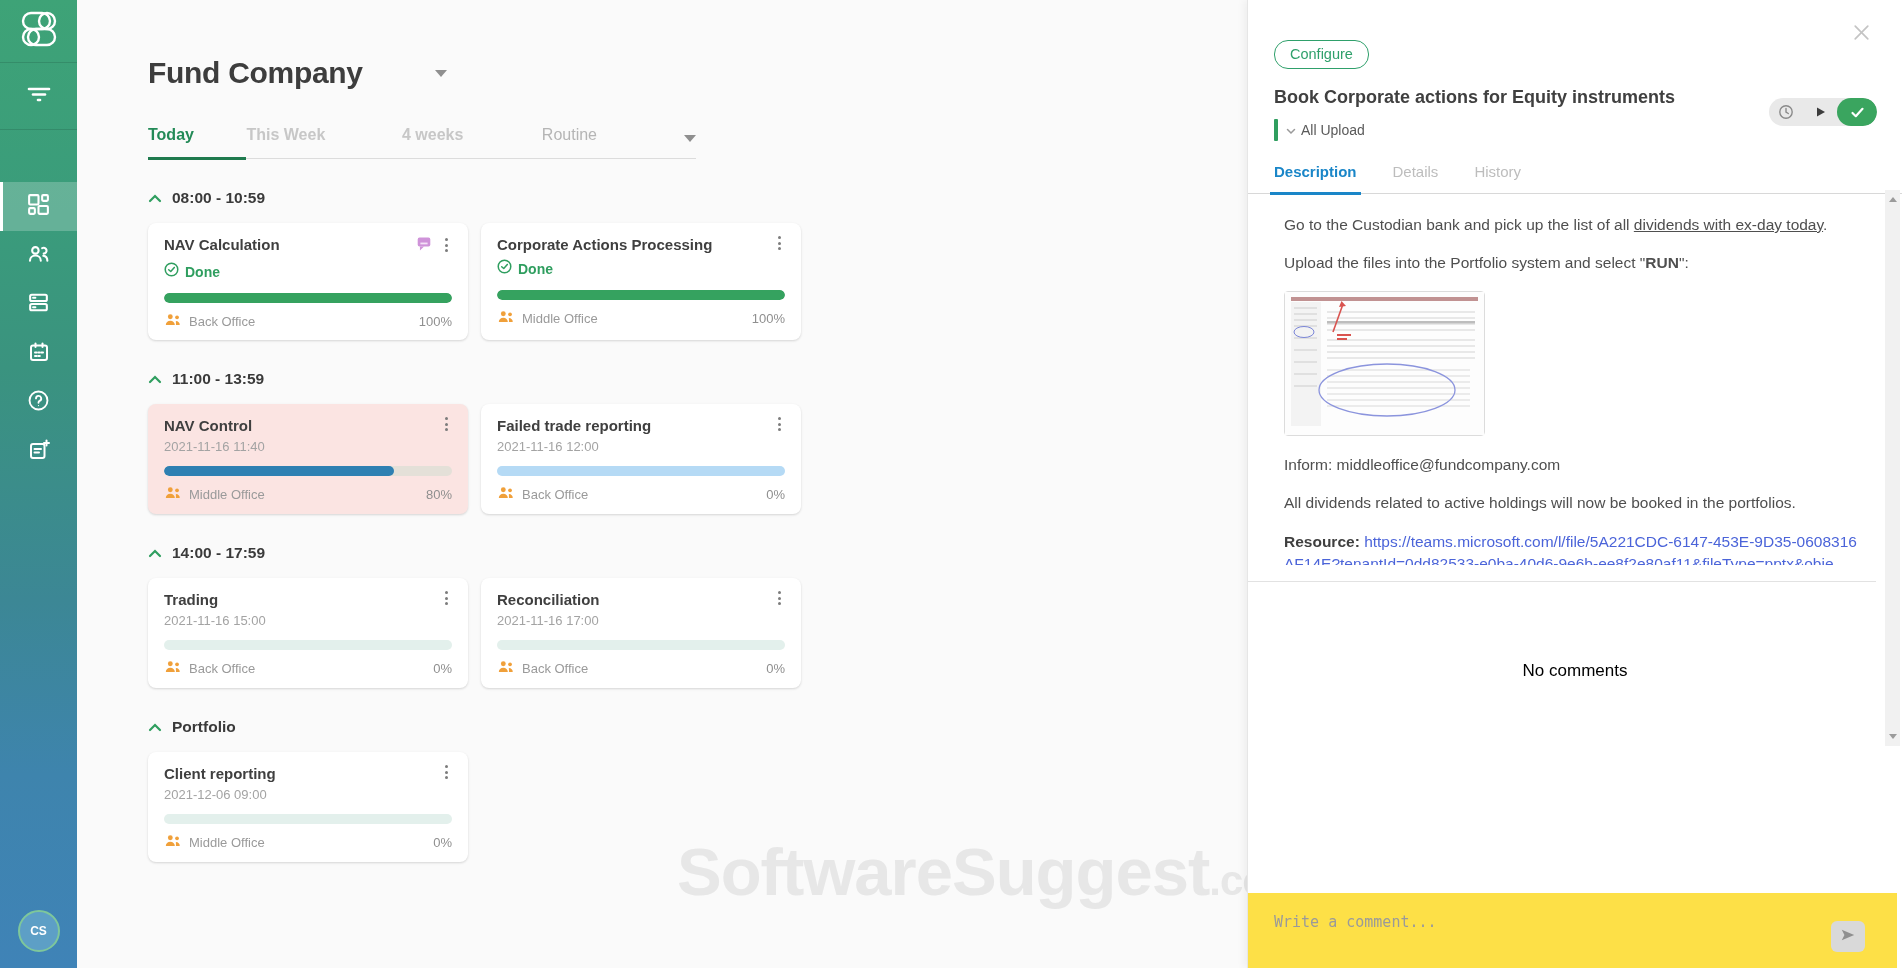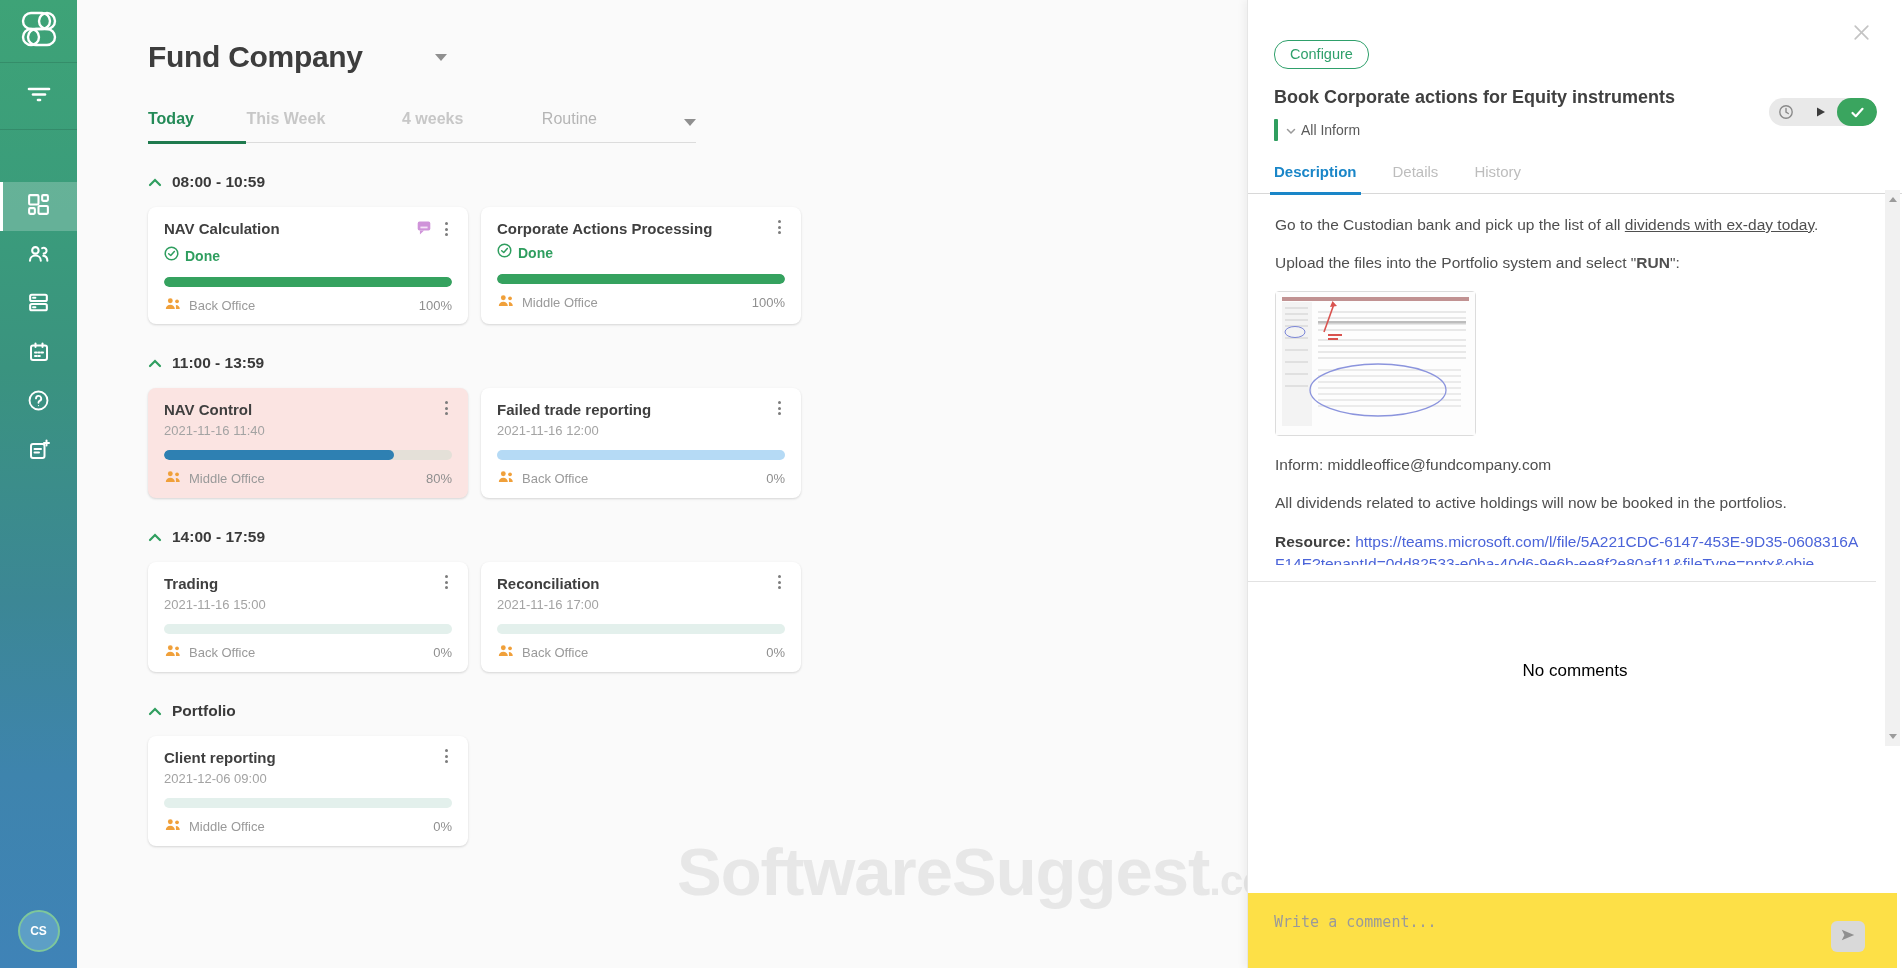--- a/index.html
+++ b/index.html
@@ -15,21 +15,21 @@
   .side-nav { margin-top:52px; }
   .nav-item { position:relative; height:49px; display:flex; align-items:center; justify-content:center; cursor:pointer; }
   .nav-item.active { background:rgba(255,255,255,0.22); }
   .nav-item.active::before { content:""; position:absolute; left:0; top:0; bottom:0; width:3px; background:#fff; }
   .avatar { position:absolute; left:50%; transform:translateX(-50%); bottom:16px; width:42px; height:42px;
     border-radius:50%; background:#5d9fc6; border:2px solid #7ec79b; color:#fff; font-weight:bold; font-size:12px;
     display:flex; align-items:center; justify-content:center; cursor:pointer; }
 
   
   .main { position:relative; width:1170px; flex:0 0 1170px; height:968px; background:#fafafa; overflow:hidden; }
-  .main-inner { padding:40px 0 0 71px; }
+  .main-inner { padding:56px 0 0 71px; }
   .page-title-row { display:flex; align-items:center; }
   .page-title { font-size:30px; font-weight:bold; color:#3d3d3d; letter-spacing:-0.3px; }
   .caret-down { width:0; height:0; border-left:6px solid transparent; border-right:6px solid transparent; border-top:7px solid #8f8f8f; display:inline-block; }
   .title-caret { margin-left:72px; cursor:pointer; }
 
   .tabs { display:flex; align-items:flex-end; margin-top:36px; width:548px; border-bottom:1px solid #dcdcdc; }
   .tab { padding:0 0 14px 0; font-size:16px; font-weight:bold; text-align:left; cursor:pointer; position:relative; }
   .tab-today { width:100px; color:#238a57; }
   .tab-today::after { content:""; position:absolute; left:0; right:0; bottom:-2px; height:3px; background:#1f7a4e; }
   .tab-week { width:158px; color:#c7c7c7; font-weight:bold; }
@@ -84,21 +84,21 @@
     background:#e9e9e9; border-radius:15px; overflow:hidden; }
   .pill-seg { width:34px; height:28px; display:flex; align-items:center; justify-content:center; cursor:pointer; }
   .pill-seg.done { width:40px; background:#3aa55f; border-radius:15px; }
 
   .panel-tabs { display:flex; gap:36px; margin-top:22px; padding:0 26px; border-bottom:1px solid #d8d8d8; }
   .ptab { font-size:15px; padding-bottom:13px; color:#bdbdbd; cursor:pointer; position:relative; }
   .ptab.active { color:#1a86c8; font-weight:bold; }
   .ptab.active::after { content:""; position:absolute; left:-4px; right:-4px; bottom:-2px; height:3px; background:#1a86c8; }
 
   .panel-scrollarea { position:relative; height:556px; overflow:hidden; }
-  .desc { padding:20px 40px 0 27px; font-size:15.5px; color:#4f4f4f; line-height:1.45; }
+  .desc { padding:20px 40px 0 36px; font-size:15.5px; color:#4f4f4f; line-height:1.45; }
   .desc p { margin-bottom:16px; }
   .u { text-decoration:underline; }
   .thumb { width:201px; height:145px; border:1px solid #dcdcdc; border-radius:4px; background:#fff; margin:2px 0 18px 0; cursor:pointer; }
   .resource-wrap { max-height:34px; overflow:hidden; margin-bottom:0; }
   .res-label { font-weight:bold; color:#3f3f3f; }
   .res-link { color:#4b64d9; word-break:break-all; cursor:pointer; }
   .desc-divider { border-bottom:1px solid #e2e2e2; margin:10px 26px 0 0; }
   .no-comments { height:178px; display:flex; align-items:center; justify-content:center;
     font-size:17px; color:#000000; }
 
@@ -525,21 +525,21 @@
   <div class="panel-head">
     <button class="btn-configure">Configure</button>
     <div class="panel-title">Book Corporate actions for Equity instruments</div>
     <div class="funds-row">
       <span class="funds-bar"></span>
       <span>
         <svg width="10" height="7" viewBox="0 0 10 7" fill="none" stroke="#9a9a9a" stroke-width="1.5" stroke-linecap="round">
             <polyline points="1.5,1.5 5,5 8.5,1.5"></polyline>
           </svg>
       </span>
-      <span class="funds-label">All Inform</span>
+      <span class="funds-label">All Upload</span>
     </div>
   </div>
 
   <div class="pill">
     <span class="pill-seg">
       <svg width="16" height="16" viewBox="0 0 16 16" fill="none" stroke="#8a8a8a" stroke-width="1.4">
           <circle cx="8" cy="8" r="6.2"></circle>
           <polyline points="8,4.5 8,8 10.3,9.5" stroke-linecap="round"></polyline>
         </svg>
     </span>

